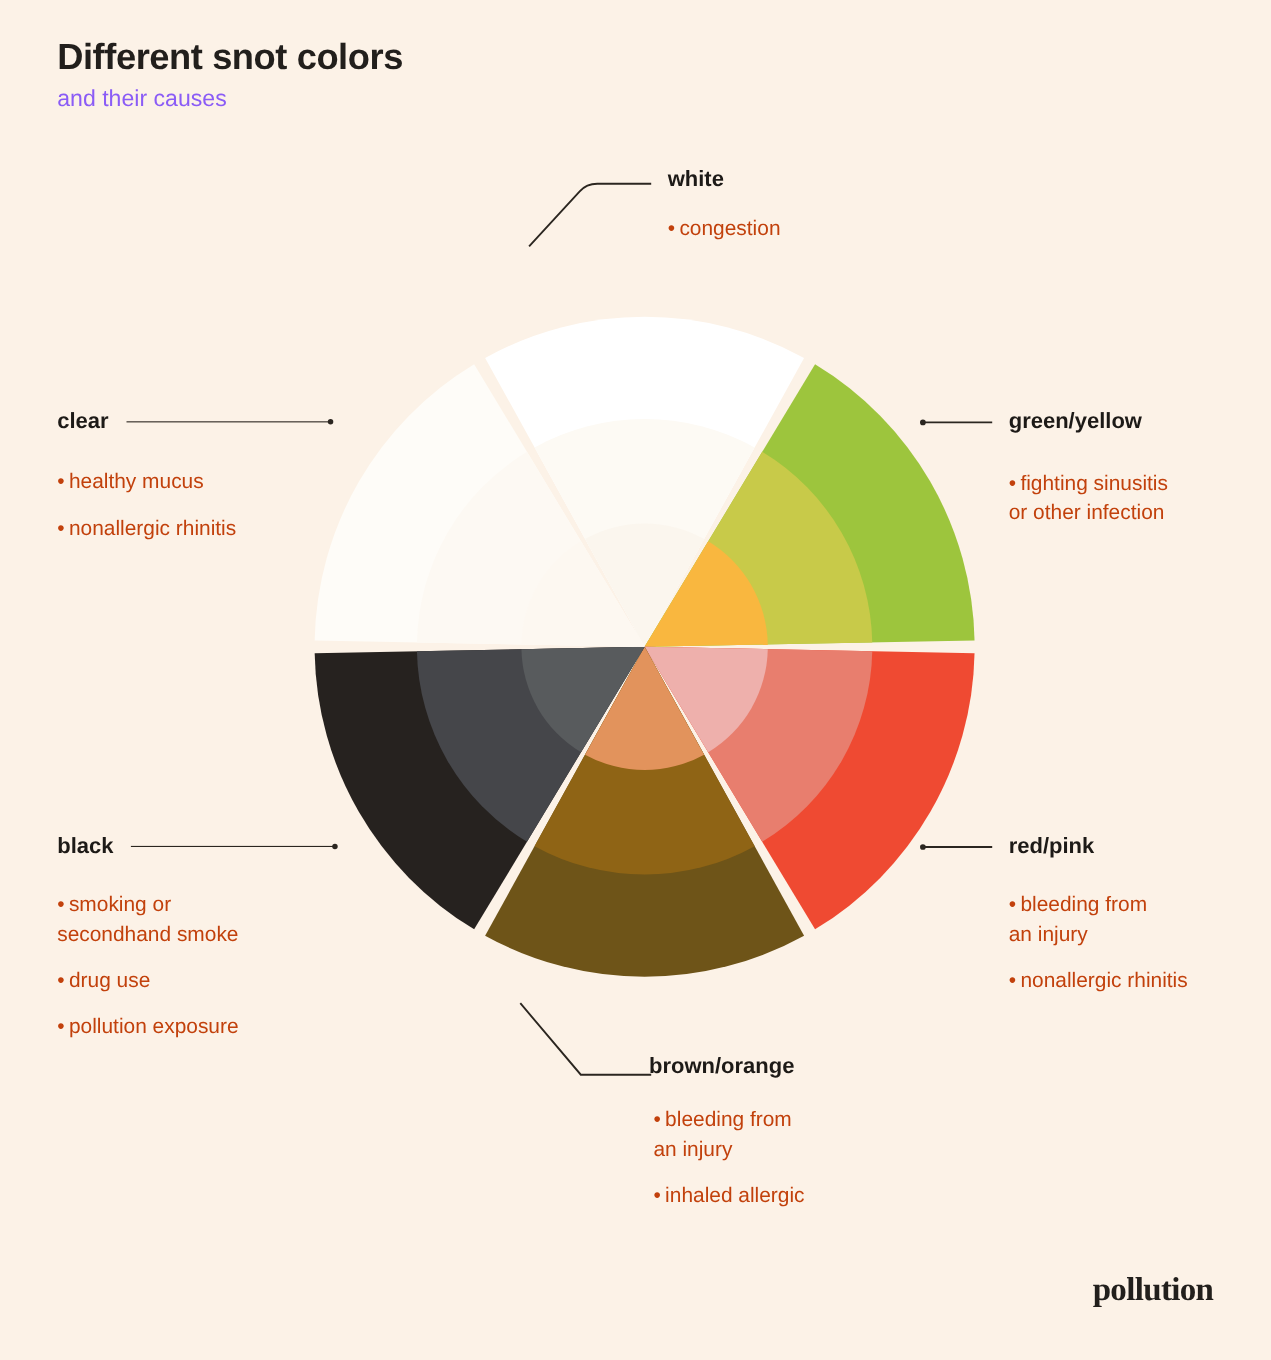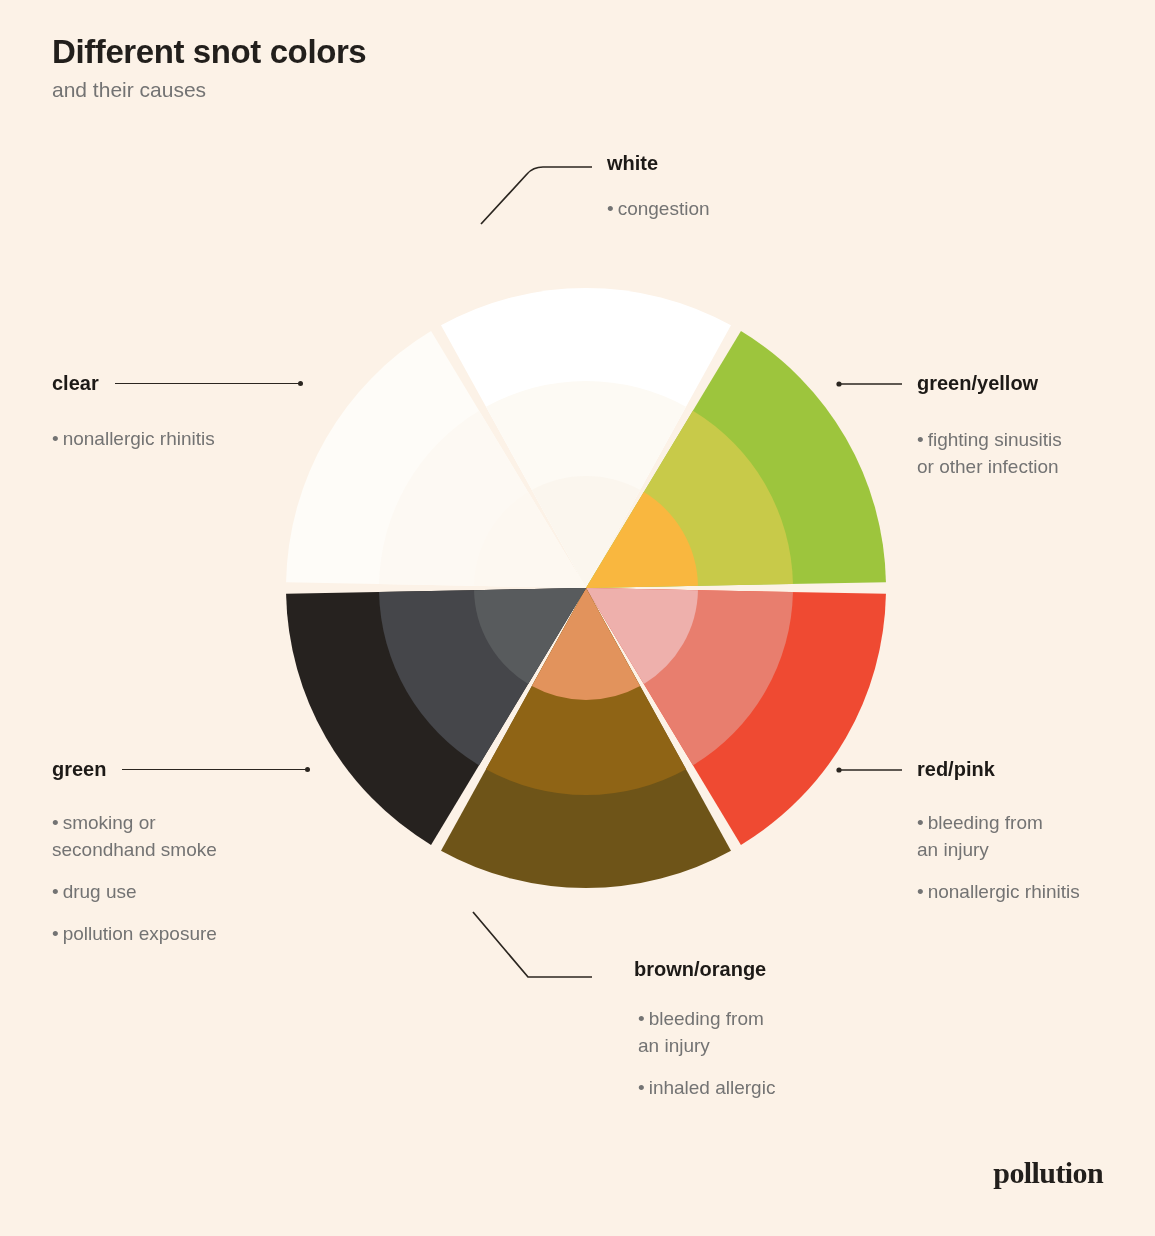--- a/index.html
+++ b/index.html
@@ -28,21 +28,21 @@
     font-size: 33px;
     font-weight: bold;
     letter-spacing: -0.4px;
     color: #221f1c;
     line-height: 1.12;
     margin: 0;
   }
   .subtitle {
     font-size: 21px;
     font-weight: normal;
-    color: #737373;
+    color: #8b5cf6;
     line-height: 1.2;
     margin: 6px 0 0 0;
   }
 
   
   #wheel {
     position: absolute;
     left: 0; top: 0;
     width: 1155px; height: 1236px;
     pointer-events: none;
@@ -57,21 +57,21 @@
     white-space: nowrap;
     line-height: 1.1;
   }
   .callout ul {
     list-style: none;
     margin: 0;
     padding: 0;
   }
   .callout li {
     font-size: 19px;
-    color: #737373;
+    color: #c2410c;
     line-height: 1.42;
     margin-top: 15px;
     white-space: pre-line;
   }
   .callout li:first-child { margin-top: 0; }
   .callout li .b { margin-right: 4px; }
 
   
   .hdrow { display: flex; align-items: center; }
   .hdrow .rule {
@@ -100,21 +100,21 @@
   #c-green ul { margin-top: 33px; margin-left: 74px; }
   #c-green .hd { margin-left: 74px; }
 
   #c-red     { left: 843px; top: 758px; width: 300px; }
   #c-red ul { margin-top: 30px; margin-left: 74px; }
   #c-red .hd { margin-left: 74px; }
 
   #c-black   { left: 52px;  top: 758px; width: 300px; }
   #c-black ul { margin-top: 30px; }
 
-  #c-brown   { left: 634px; top: 958px; width: 320px; }
+  #c-brown   { left: 590px; top: 958px; width: 320px; }
   #c-brown ul { margin-top: 26px; margin-left: 4px; }
 
   
   #logo {
     position: absolute;
     right: 52px;
     bottom: 46px;
     font-family: "Liberation Serif", serif;
     font-weight: bold;
     font-size: 30px;
@@ -185,20 +185,21 @@
       <li><span class="b">•</span><span>congestion</span></li>
     </ul>
   </div>
 
   <div class="callout" id="c-clear">
     <div class="hdrow">
       <div class="hd">clear</div>
       <div class="rule" style="width:186px"></div>
     </div>
     <ul>
+      <li><span class="b">•</span><span>healthy mucus</span></li>
       <li><span class="b">•</span><span>nonallergic rhinitis</span></li>
     </ul>
   </div>
 
   <div class="callout" id="c-green">
     <div class="hd">green/yellow</div>
     <ul>
       <li><span class="b">•</span><span>fighting sinusitis
 or other infection</span></li>
     </ul>
@@ -208,21 +209,21 @@
     <div class="hd">red/pink</div>
     <ul>
       <li><span class="b">•</span><span>bleeding from
 an injury</span></li>
       <li><span class="b">•</span><span>nonallergic rhinitis</span></li>
     </ul>
   </div>
 
   <div class="callout" id="c-black">
     <div class="hdrow">
-      <div class="hd">green</div>
+      <div class="hd">black</div>
       <div class="rule" style="width:186px"></div>
     </div>
     <ul>
       <li><span class="b">•</span><span>smoking or
 secondhand smoke</span></li>
       <li><span class="b">•</span><span>drug use</span></li>
       <li><span class="b">•</span><span>pollution exposure</span></li>
     </ul>
   </div>
 

